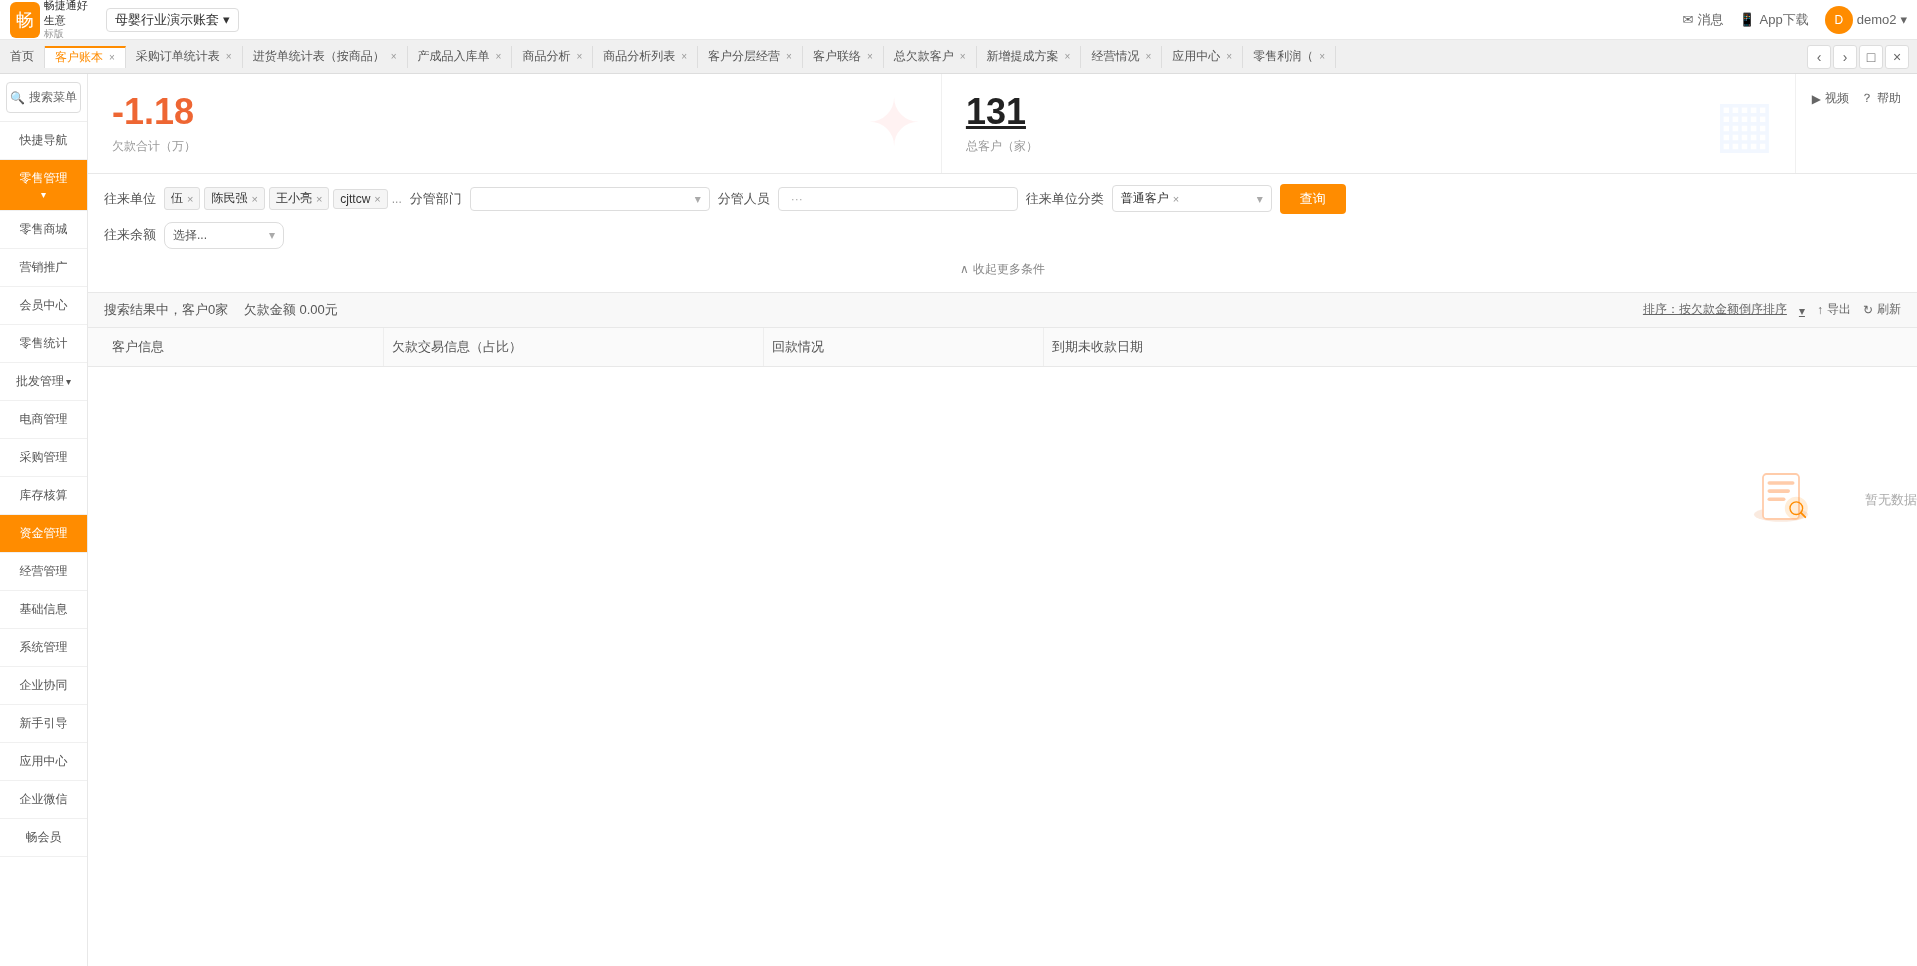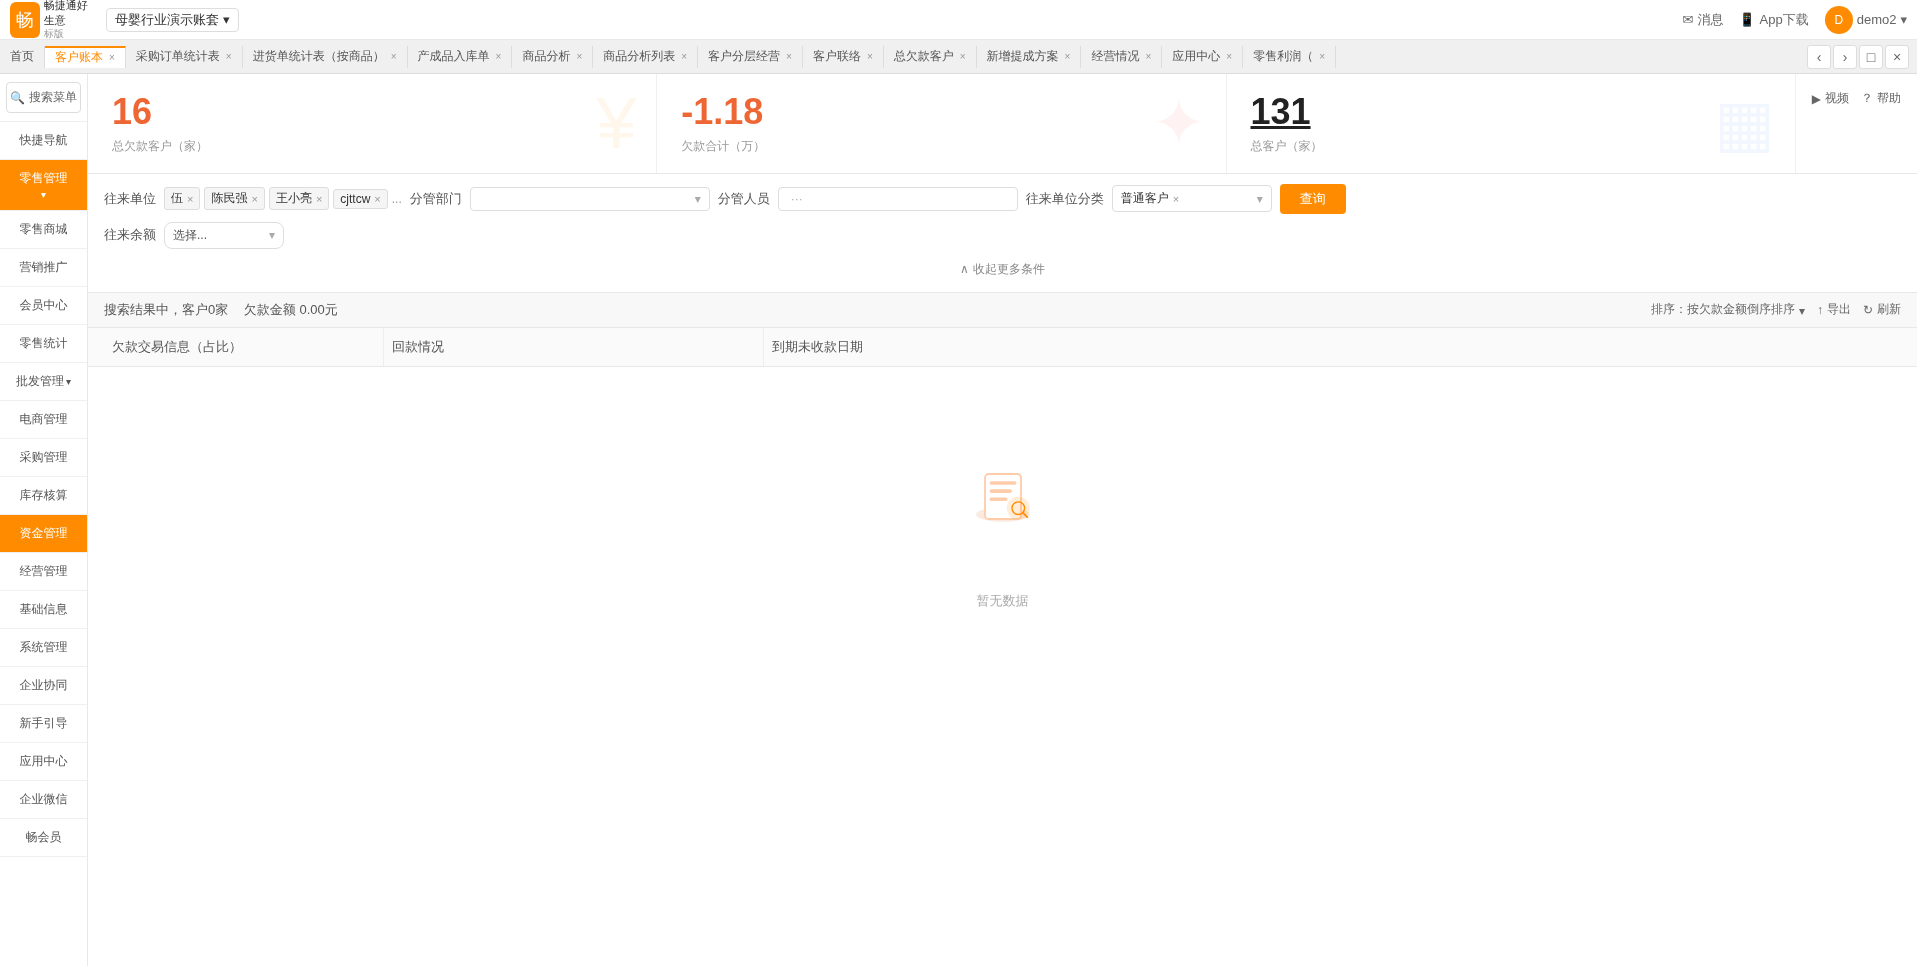--- a/index.html
+++ b/index.html
@@ -65,31 +65,31 @@
     .filter-select .dots { color: #aaa; }
     .filter-input { display: flex; align-items: center; border: 1px solid #ddd; border-radius: 8px; padding: 4px 8px; font-size: 12px; color: #555; min-width: 120px; cursor: pointer; }
     .collapse-btn { display: flex; align-items: center; gap: 4px; color: #888; font-size: 12px; cursor: pointer; margin: 0 auto; }
     .collapse-row { display: flex; justify-content: center; padding: 4px 0; }
 
     
     .results-bar { background: #f8f8f8; padding: 8px 16px; display: flex; align-items: center; justify-content: space-between; border-bottom: 1px solid #e8e8e8; flex-shrink: 0; }
     .results-info { font-size: 13px; color: #555; }
     .results-info span { margin-right: 12px; }
     .results-actions { display: flex; align-items: center; gap: 12px; font-size: 12px; color: #666; }
-    .results-sort { display: flex; align-items: flex-end; gap: 4px; cursor: pointer; }
+    .results-sort { display: flex; align-items: flex-end; gap: 12px; cursor: pointer; text-decoration: underline; }
     .results-btn { display: flex; align-items: center; gap: 4px; cursor: pointer; color: #666; }
 
     
     .table-container { flex: 1; overflow: auto; background: #fff; }
     .table-header { display: grid; grid-template-columns: 280px 380px 280px 1fr; background: #fafafa; border-bottom: 1px solid #e8e8e8; padding: 0 16px; }
     .th { padding: 10px 8px; font-size: 13px; color: #555; font-weight: normal; border-right: 1px solid #eee; }
     .th:last-child { border-right: none; }
 
     
-    .empty-state { display: flex; flex-direction: column; align-items: center; justify-content: space-between; padding: 80px 0; gap: 39px; }
+    .empty-state { display: flex; flex-direction: row; align-items: center; justify-content: flex-end; padding: 80px 0; gap: 39px; }
     .empty-text { font-size: 13px; color: #aaa; }
 
     
     .query-btn { background: #ff8c00; color: #fff; border: none; border-radius: 4px; padding: 6px 20px; font-size: 13px; cursor: pointer; white-space: nowrap; }
   </style>
 </head>
 <body>
 
 <div class="top-nav">
   <div class="logo-area">
@@ -251,25 +251,20 @@
     </div>
     <div class="sidebar-nav-item">
       <span>畅会员</span>
     </div>
   </div>
 
   <div class="content-area">
 
     <div class="stats-bar">
       <div class="stat-item">
-        <div class="stat-value red">16</div>
-        <div class="stat-label">总欠款客户（家）</div>
-        <div class="stat-bg-icon" style="font-size:72px; color:#ff8c00; opacity:0.07;">¥</div>
-      </div>
-      <div class="stat-item">
         <div class="stat-value red">-1.18</div>
         <div class="stat-label">欠款合计（万）</div>
         <div class="stat-bg-icon" style="font-size:64px; color:#ffaaaa; opacity:0.15;">✦</div>
       </div>
       <div class="stat-item">
         <div class="stat-value dark">131</div>
         <div class="stat-label">总客户（家）</div>
         <div class="stat-bg-icon blue" style="font-size:64px; color:#aaccff; opacity:0.15;">▦</div>
       </div>
       <div class="stat-actions">
@@ -357,20 +352,23 @@
         </div>
         <div class="results-btn">
           <span>↻</span>
           <span>刷新</span>
         </div>
       </div>
     </div>
 
     <div class="table-container">
       <div class="table-header">
+        <div class="th">
+          <span>客户信息</span>
+        </div>
         <div class="th">
           <span>欠款交易信息（占比）</span>
         </div>
         <div class="th">
           <span>回款情况</span>
         </div>
         <div class="th">
           <span>到期未收款日期</span>
         </div>
       </div>

